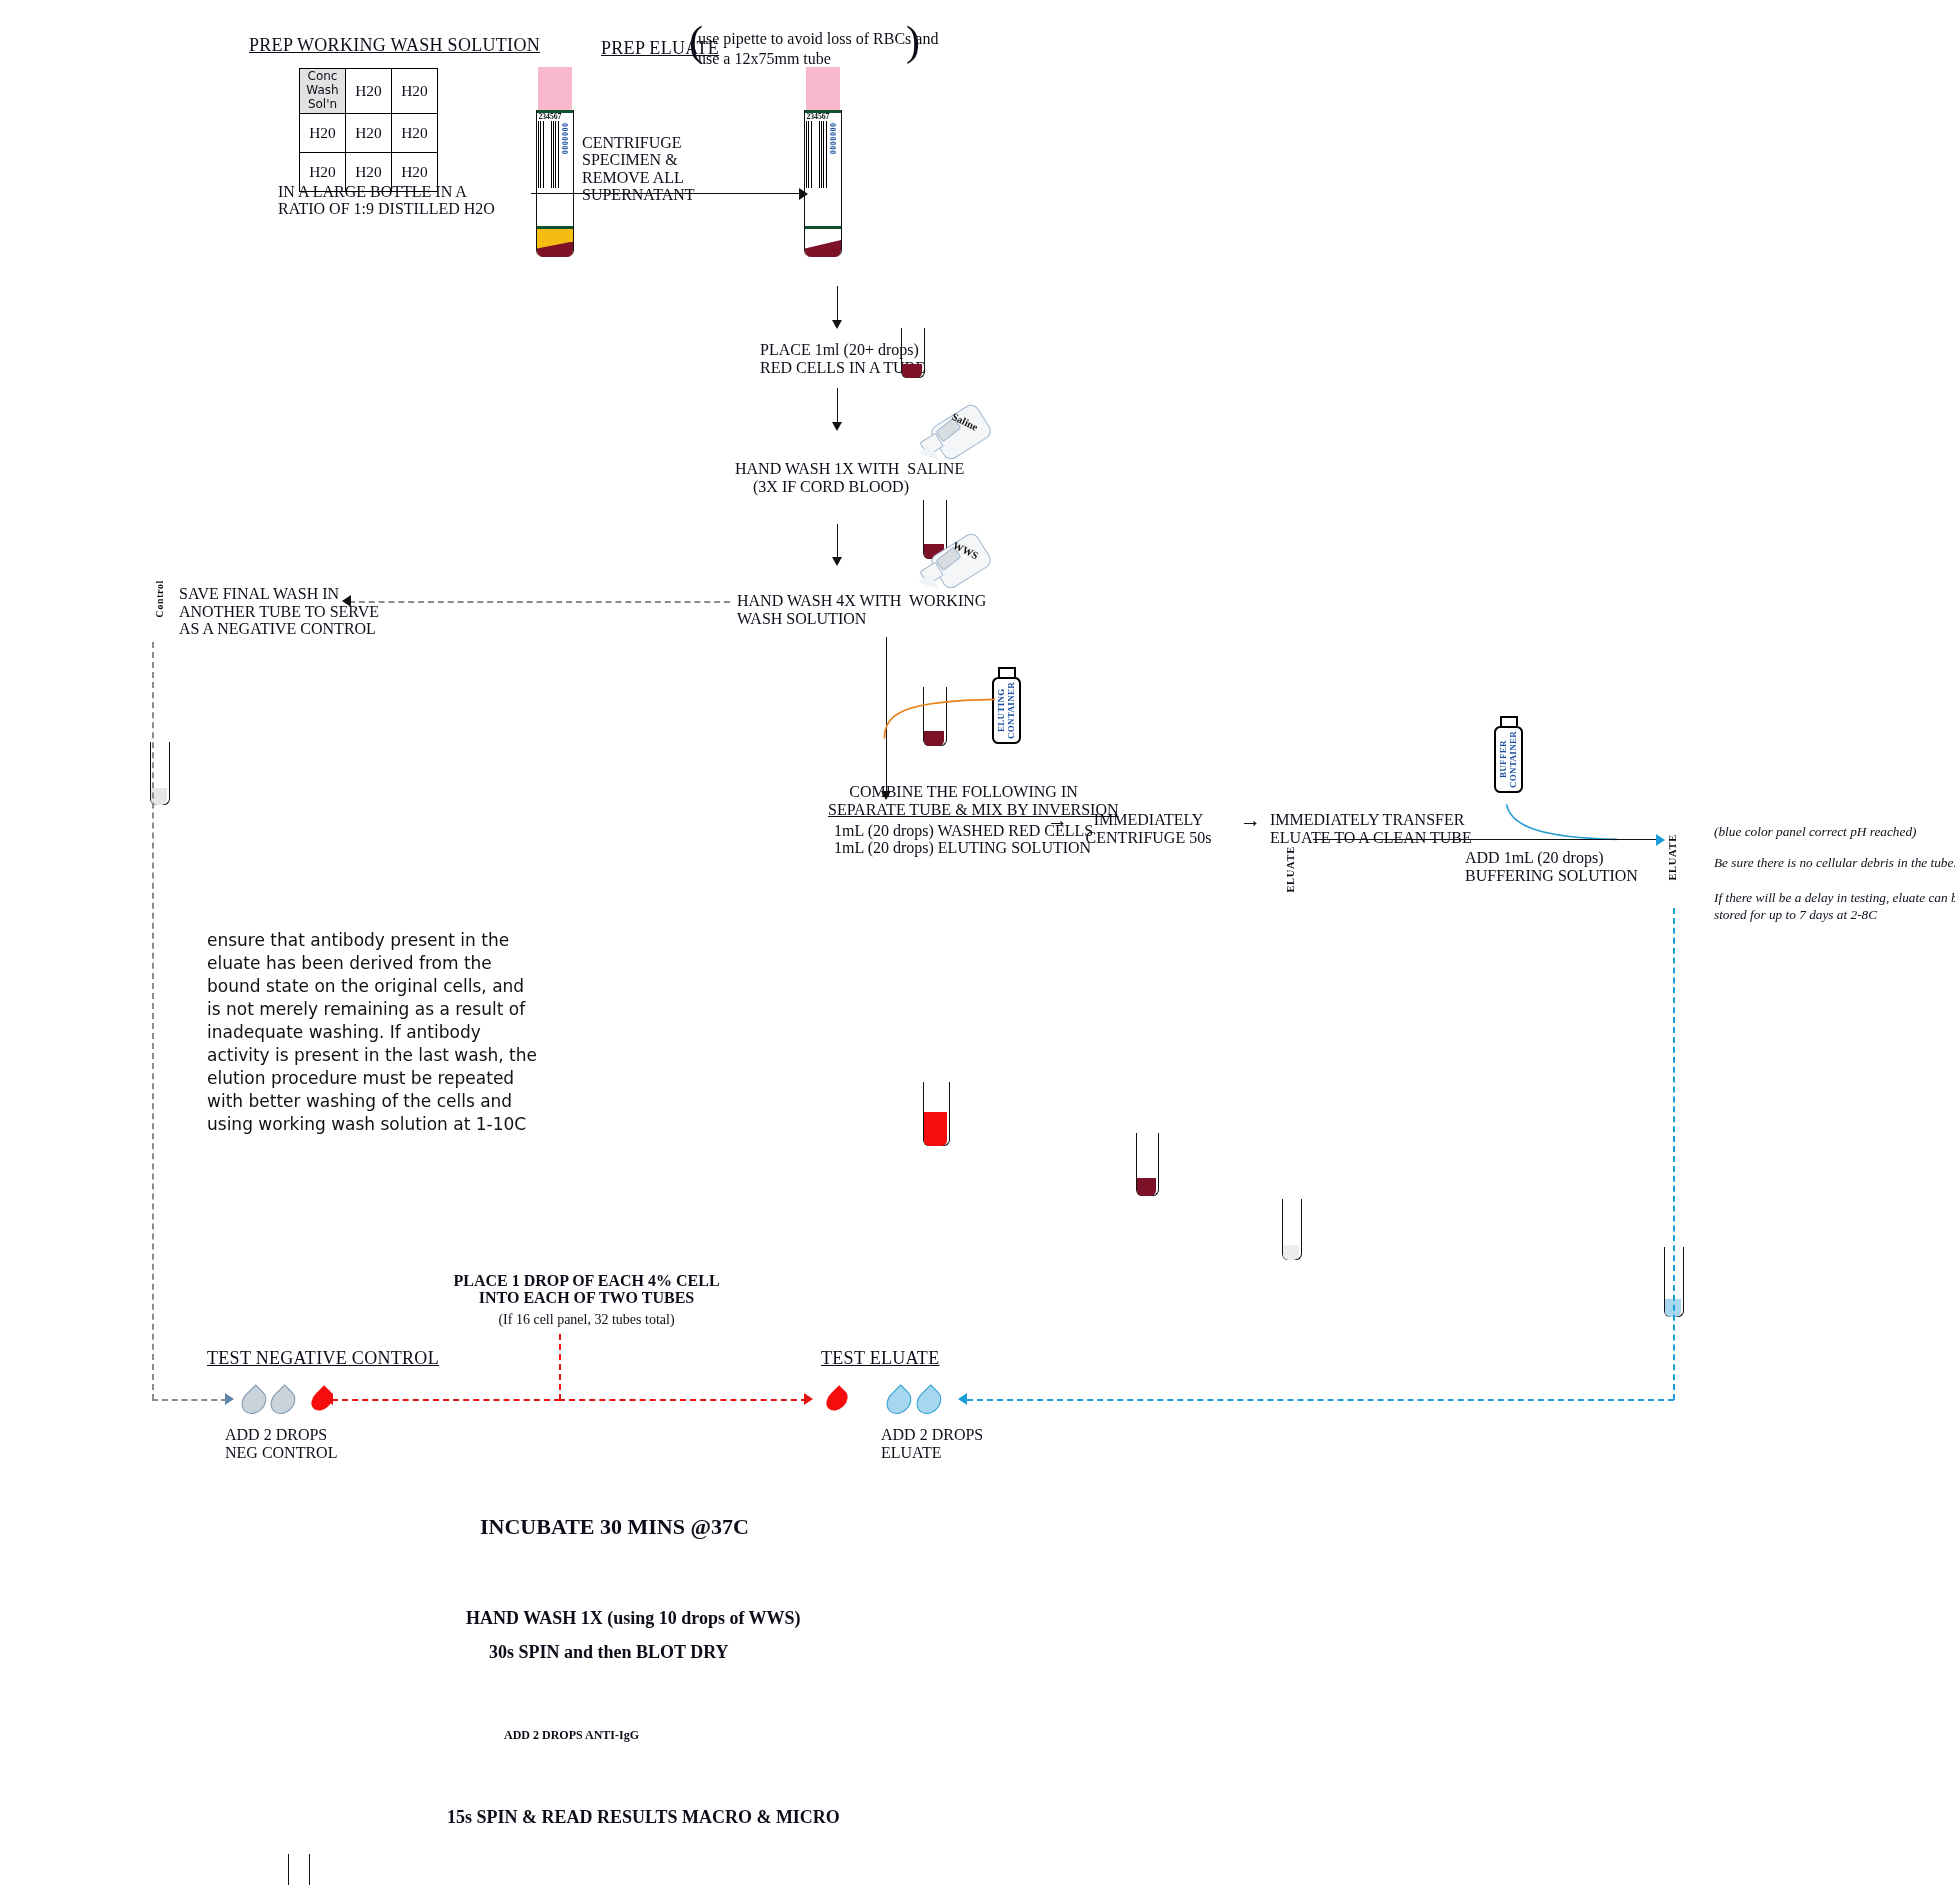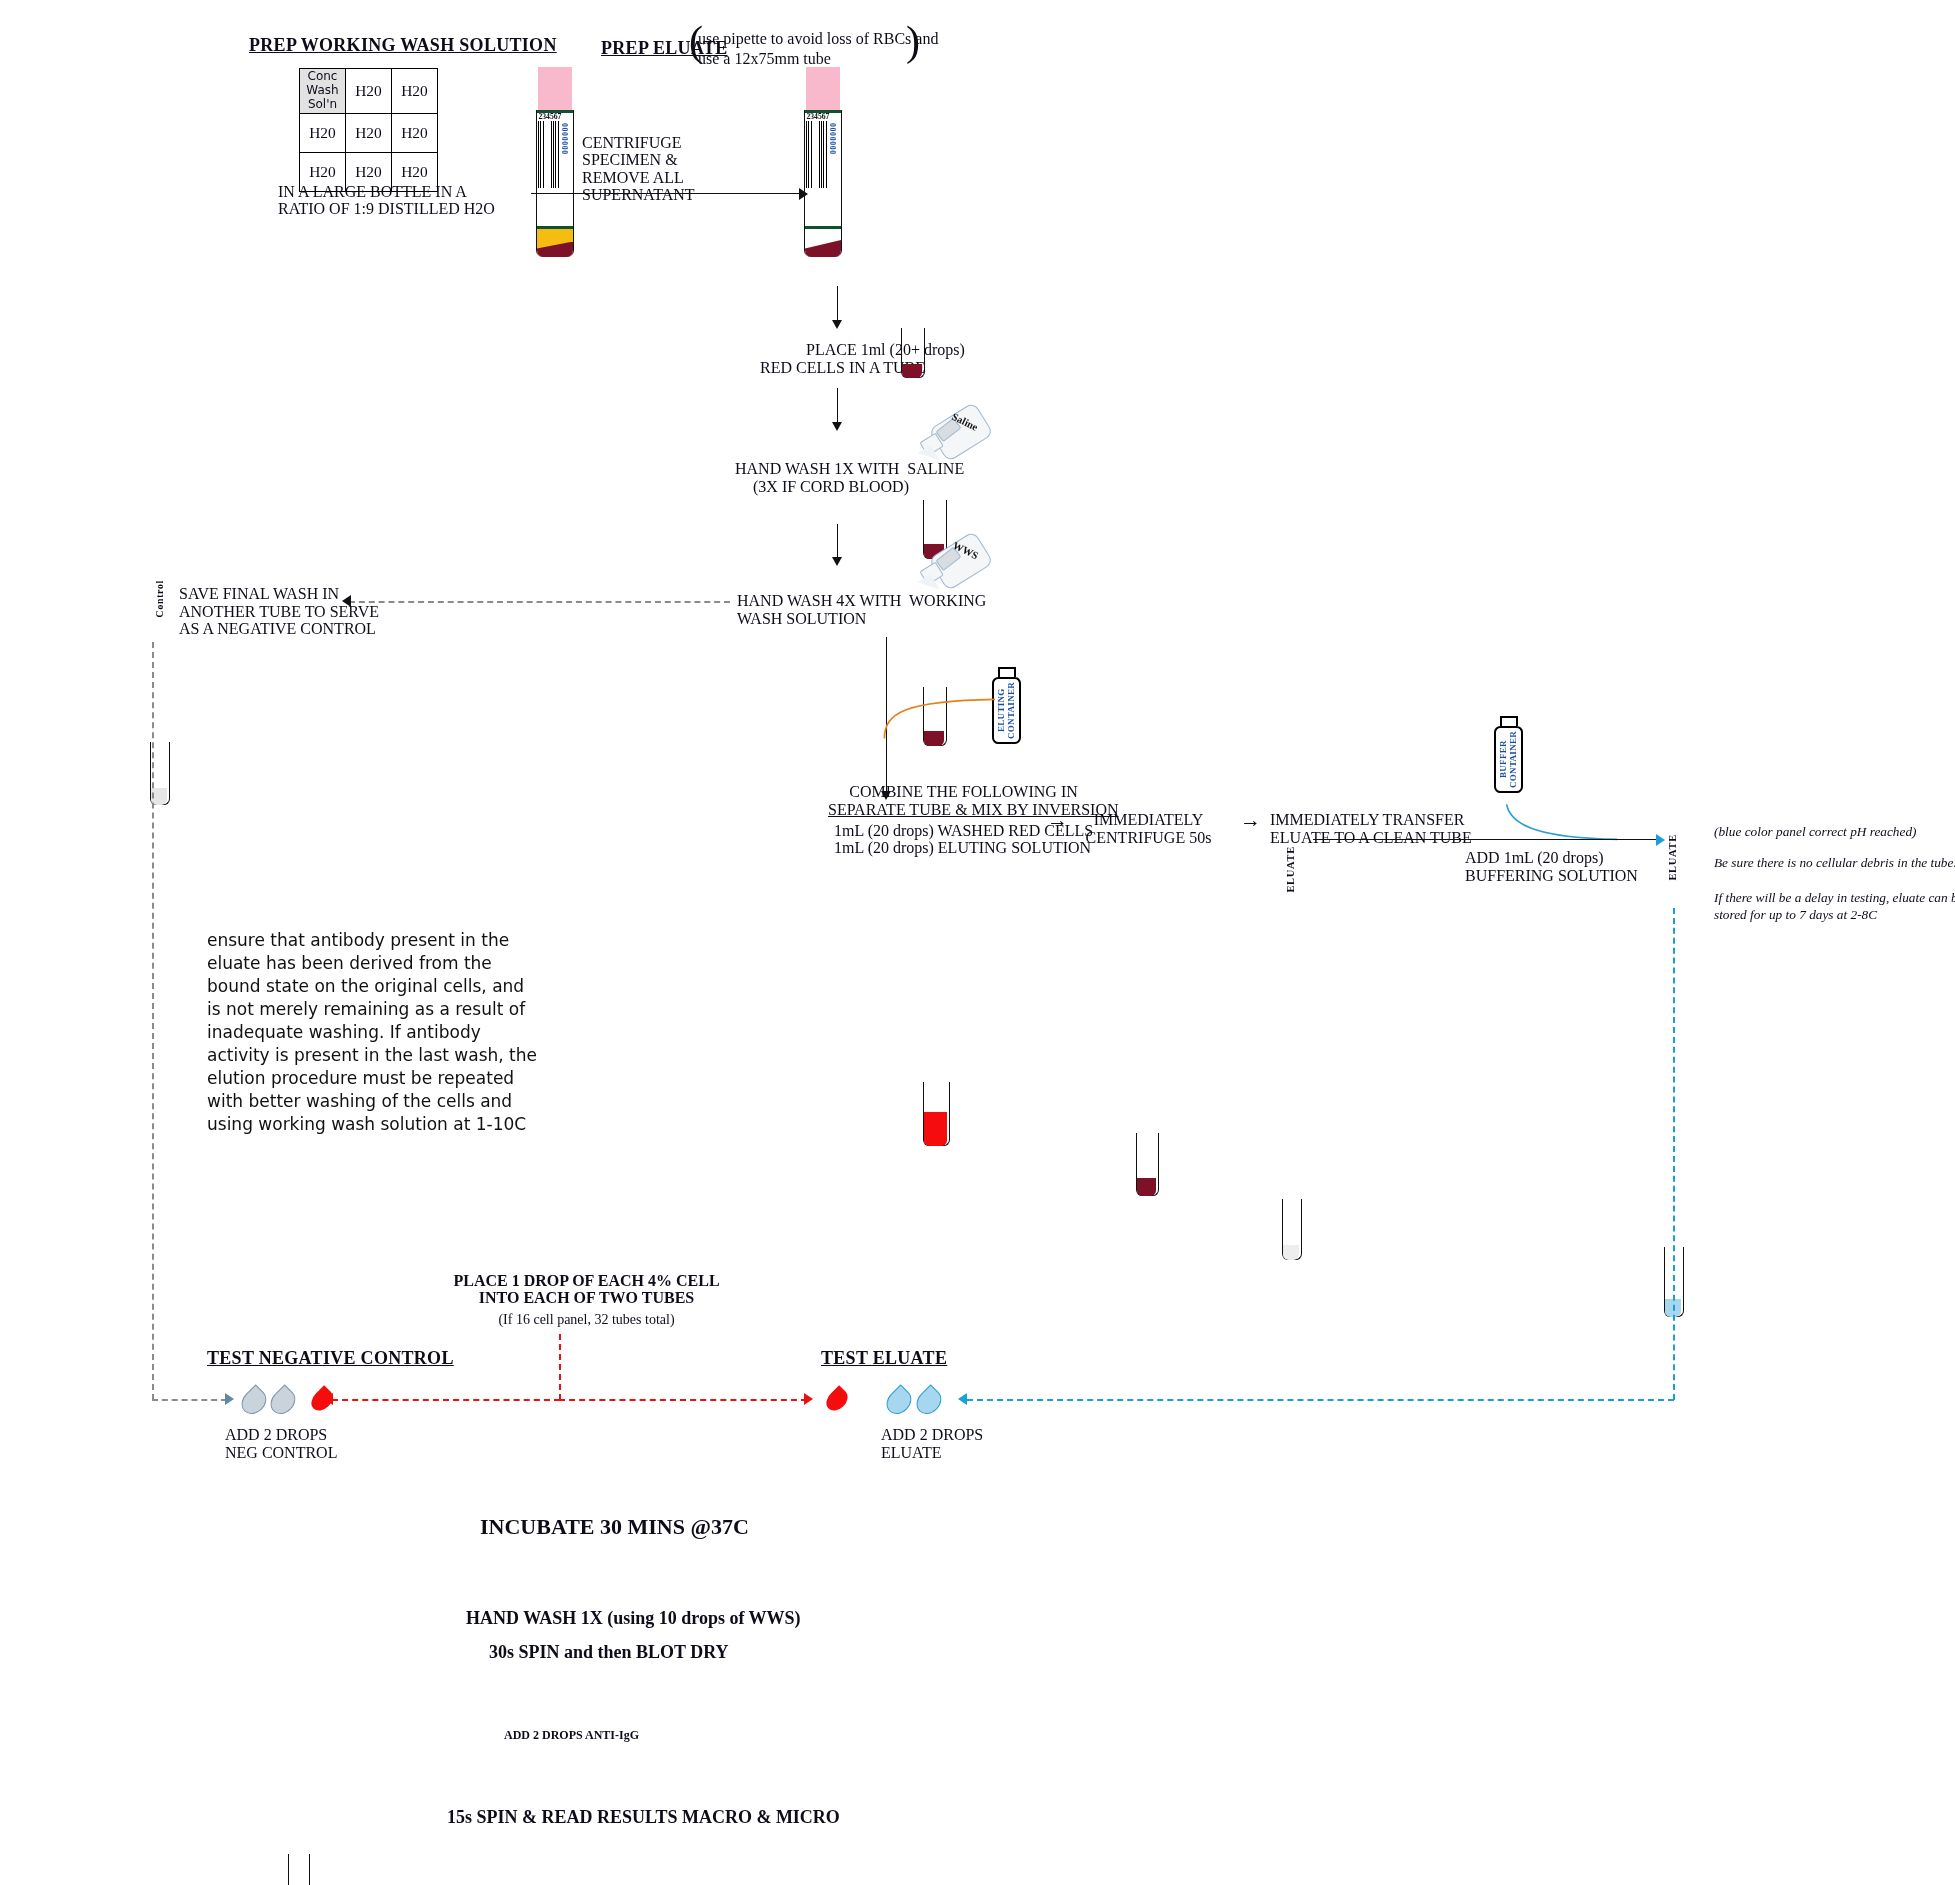--- a/index.html
+++ b/index.html
@@ -1,19 +1,19 @@
 <!DOCTYPE html>
 <html style="font-size:11.2px"><head>
 <meta charset="utf-8">
 <style>
   html,body{margin:0;padding:0;background:#fff;}
   body{width:1955px;height:1885px;position:relative;
        font-family:"Liberation Serif",serif;color:#0d0d1a;}
   .abs{position:absolute;}
-  .ttl{font-weight:bold;text-decoration:underline;font-size:18px;letter-spacing:0.3px;white-space:nowrap;}
+  .ttl{font-weight:normal;text-decoration:underline;font-size:18px;letter-spacing:0.3px;white-space:nowrap;}
   .txt{font-size:16px;line-height:1.22;white-space:pre;}
   .txt-c{font-size:16px;line-height:1.22;text-align:center;white-space:pre;}
   .bold{font-weight:bold;}
   .small{font-size:14px;}
   .ital{font-style:italic;font-size:13.3px;line-height:1.25;white-space:pre;}
   .sans{font-family:"DejaVu Sans",sans-serif;font-size:17px;line-height:1.35;white-space:pre;color:#111;}
   .uline{text-decoration:underline;}
 
   
   table.wws{border-collapse:collapse;}
@@ -162,21 +162,21 @@
 <div class="abs txt" style="left:582px;top:133px;">CENTRIFUGE</div>
 <div class="abs txt" style="left:582px;top:150px;">SPECIMEN &amp;</div>
 <div class="abs txt" style="left:582px;top:168px;">REMOVE ALL</div>
 <div class="abs txt" style="left:582px;top:185px;">SUPERNATANT</div>
 <div class="ln" style="left:531px;top:193px;width:272px;height:1.4px;"></div>
 <div class="ah right" style="left:799px;top:188px;"></div>
 
 <div class="ln" style="left:837px;top:286px;width:1.4px;height:36px;"></div>
 <div class="ah down" style="left:832px;top:320px;"></div>
 
-<div class="abs txt" style="left:760px;top:340px;margin-left:46px;">PLACE 1ml (20+ drops)</div>
+<div class="abs txt" style="left:760px;top:340px;">PLACE 1ml (20+ drops)</div>
 <div class="abs txt" style="left:760px;top:358px;">RED CELLS IN A TUBE</div>
 <div class="abs tube" style="left:901px;top:328px;width:22.3px;height:50px;">
   <div class="wall"></div>
   <div class="fill" style="height:14px;background:#7d1128;"></div>
 </div>
 
 <div class="ln" style="left:837px;top:388px;width:1.4px;height:36px;"></div>
 <div class="ah down" style="left:832px;top:422px;"></div>
 
 <div class="abs txt" style="left:735px;top:459px;">HAND WASH 1X WITH  SALINE</div>

